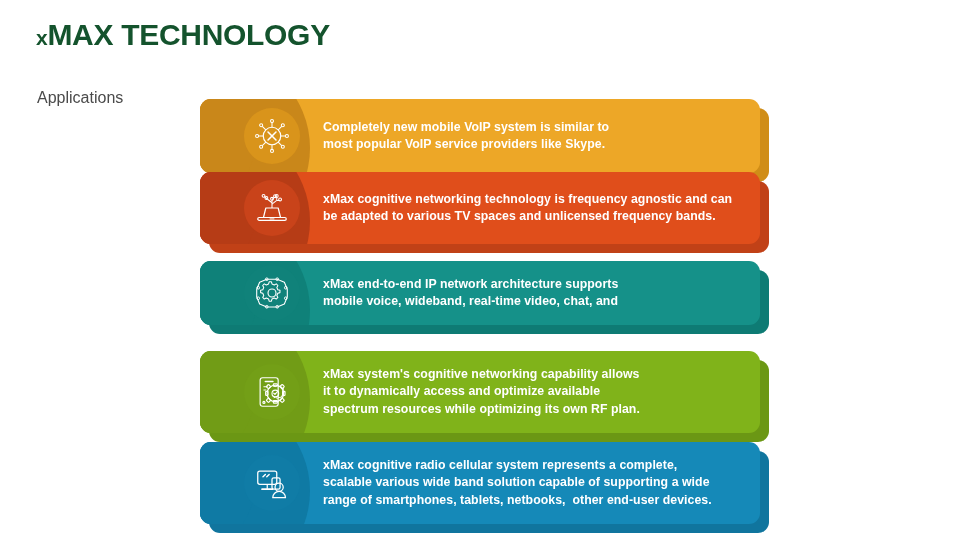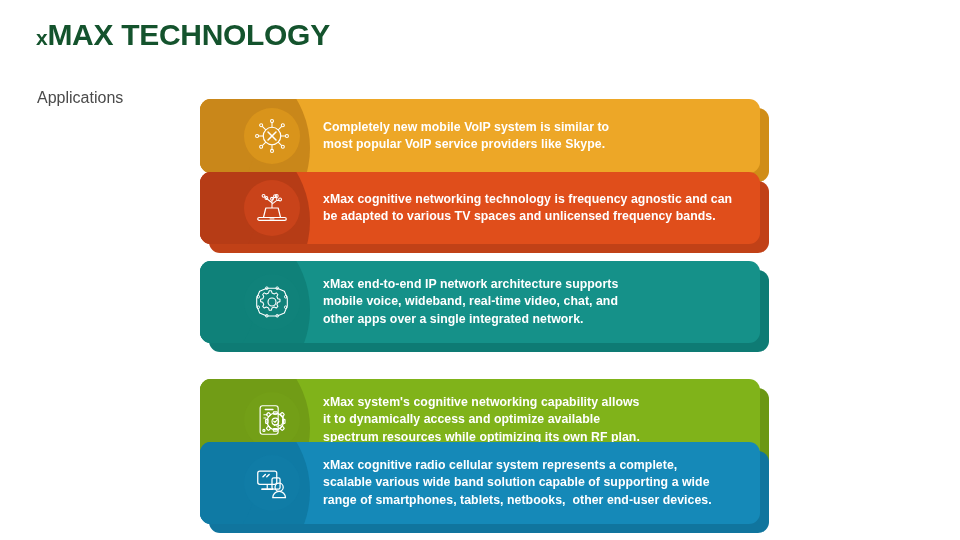--- a/index.html
+++ b/index.html
@@ -173,21 +173,21 @@
         <path d="M25 12 L28.2 12"></path>
       </g>
     </svg>
           </div>
           <div class="bar-text">
             <span class="line">xMax cognitive networking technology is frequency agnostic and can</span>
             <span class="line">be adapted to various TV spaces and unlicensed frequency bands.</span>
           </div>
         </div>
       </div>
-      <div class="bar-wrap" style="top: 261px; height: 82px; padding-left: 28px;">
+      <div class="bar-wrap" style="top: 261px; height: 64px; padding-left: 28px;">
         <div class="bar-shadow" style="background: rgb(14, 123, 116);"></div>
         <div class="bar" style="background: rgb(21, 145, 137);">
           <div class="blob" style="background: rgb(15, 129, 121);"></div>
           <div class="blob2" style="background: rgb(15, 129, 121);"></div>
           <div class="icon-circle" style="background: rgb(16, 130, 122);">
     <svg width="38" height="38" viewBox="0 0 40 40" fill="none" stroke="#fff" stroke-width="1.2" stroke-linejoin="round">
       <path d="M14.5 5.5 h11 l7.5 3.1 l3.1 7.5 v8 l-3.1 7.5 l-7.5 3.1 h-11 l-7.5 -3.1 l-3.1 -7.5 v-8 l3.1 -7.5 z" stroke-width="1.15"></path>
       <g stroke-width="1">
         <circle cx="14.5" cy="5.5" r="1.4"></circle>
                 <circle cx="25.5" cy="5.5" r="1.4"></circle>
@@ -198,25 +198,24 @@
         <circle cx="5.5" cy="25.5" r="1.4"></circle>
                 <circle cx="5.5" cy="14.5" r="1.4"></circle>
       </g>
       <path d="M20 10.5 l2.4 1 l2.1 -1.1 l1.7 1.7 l-1.1 2.1 l1 2.4 l2.3 0.6 v2.4 l-2.3 0.6 l-1 2.4 l1.1 2.1 l-1.7 1.7 l-2.1 -1.1 l-2.4 1 l-0.6 2.3 h-2.4 l-0.6 -2.3 l-2.4 -1 l-2.1 1.1 l-1.7 -1.7 l1.1 -2.1 l-1 -2.4 l-2.3 -0.6 v-2.4 l2.3 -0.6 l1 -2.4 l-1.1 -2.1 l1.7 -1.7 l2.1 1.1 l2.4 -1 l0.6 -2.3 h2.4 z" stroke-width="1.1"></path>
       <circle cx="20" cy="20" r="4.2" stroke-width="1.2"></circle>
     </svg>
           </div>
           <div class="bar-text">
             <span class="line">xMax end-to-end IP network architecture supports</span>
             <span class="line">mobile voice, wideband, real-time video, chat, and</span>
-            <span class="line">other apps over a single integrated network.</span>
-          </div>
-        </div>
-      </div>
-      <div class="bar-wrap" style="top: 351px; height: 82px; margin-top: 28px;">
+          </div>
+        </div>
+      </div>
+      <div class="bar-wrap" style="top: 351px; height: 82px;">
         <div class="bar-shadow" style="background: rgb(107, 151, 20);"></div>
         <div class="bar" style="background: rgb(128, 179, 26);">
           <div class="blob" style="background: rgb(113, 156, 22);"></div>
           <div class="blob2" style="background: rgb(113, 156, 22);"></div>
           <div class="icon-circle" style="background: rgb(115, 159, 23);">
     <svg width="38" height="38" viewBox="0 0 40 40" fill="none" stroke="#fff" stroke-width="1.25" stroke-linejoin="round">
       <rect x="7.5" y="5" width="19" height="30" rx="2.6"></rect>
       <line x1="13" y1="9" x2="21" y2="9" stroke-width="1.6" stroke-linecap="round"></line>
       <line x1="11" y1="14.5" x2="15.5" y2="14.5" stroke-width="1.1"></line>
       <line x1="11" y1="18" x2="14" y2="18" stroke-width="1.1"></line>

